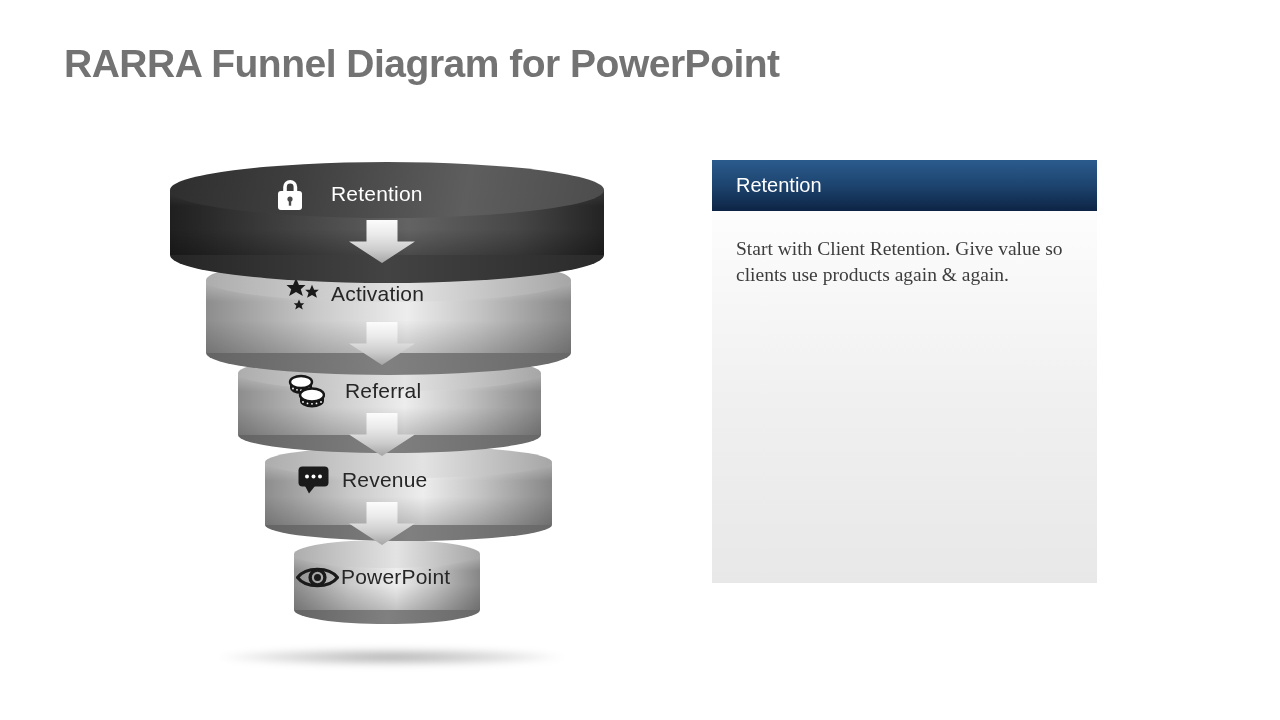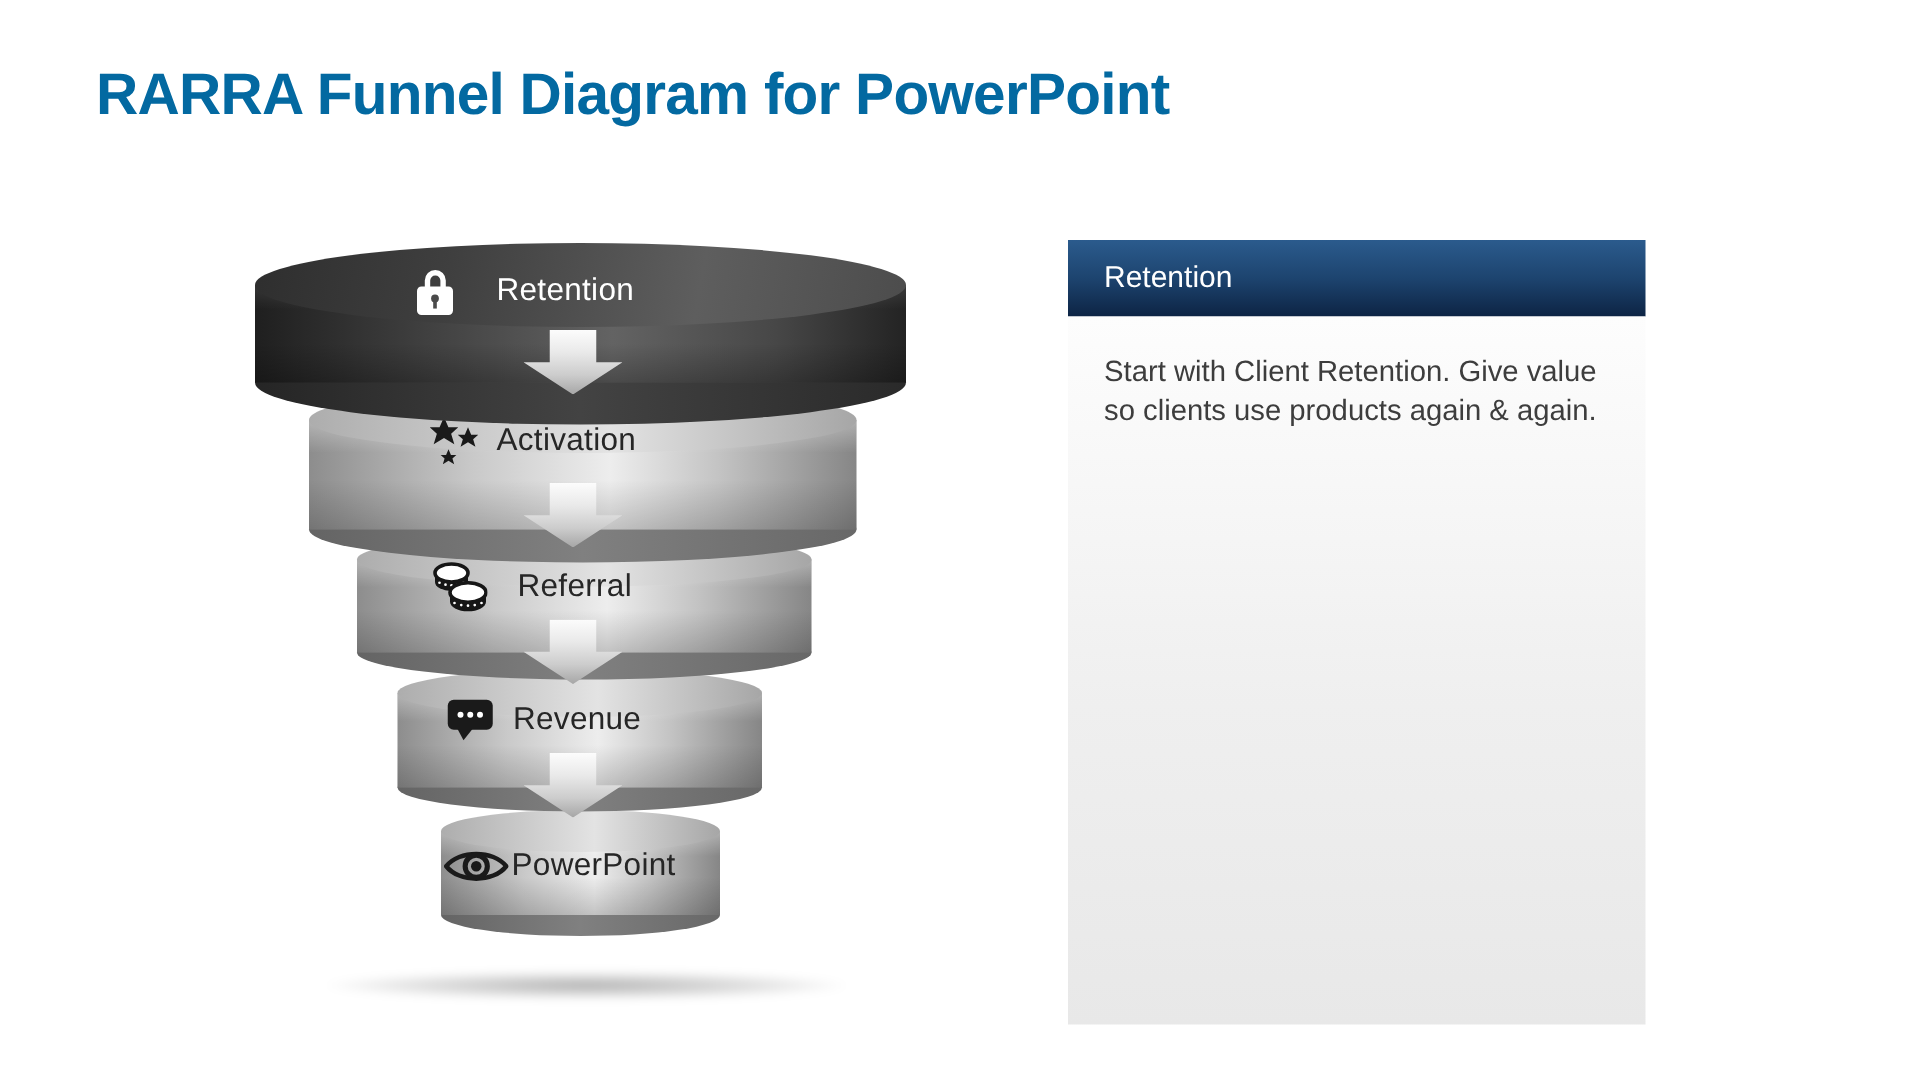--- a/index.html
+++ b/index.html
@@ -4,21 +4,21 @@
 <style>
   html,body{margin:0;padding:0;}
   body{
     width:1280px;height:720px;position:relative;overflow:hidden;
     background:#ffffff;
     font-family:"Liberation Sans", sans-serif;
   }
   
   .slide-title{
     position:absolute;left:64px;top:42px;margin:0;
-    font-size:39px;font-weight:600;letter-spacing:-0.5px;color:#0369a1;
+    font-size:39px;font-weight:600;letter-spacing:-0.5px;color:#737373;
   }
   
   .layer{position:absolute;}
   .cyl-top,.cyl-wall,.cyl-bottom{position:absolute;left:0;width:100%;}
   .cyl-bottom{bottom:0;height:calc(var(--ry)*2);border-radius:50%;z-index:1;}
   .cyl-wall{top:var(--ry);height:calc(100% - var(--ry)*2);z-index:2;}
   .cyl-top{top:0;height:calc(var(--ry)*2);border-radius:50%;z-index:3;}
 
   .l-dark .cyl-top{background:linear-gradient(100deg,#2e2e2e 0%,#3f3f3f 30%,#5e5e5e 68%,#4c4c4c 100%);}
   .l-dark .cyl-wall{background:
@@ -28,21 +28,21 @@
 
   .l-silver .cyl-top{background:linear-gradient(90deg,#adadad,#e3e3e3 55%,#a6a6a6);}
   .l-silver .cyl-wall{background:
       linear-gradient(180deg,rgba(255,255,255,0.35) 0%,rgba(255,255,255,0) 30%,rgba(0,0,0,0) 55%,rgba(0,0,0,0.18) 100%),
       linear-gradient(90deg,#8d8d8d 0%,#c9c9c9 30%,#ededed 55%,#c3c3c3 75%,#868686 100%);}
   .l-silver .cyl-bottom{background:linear-gradient(90deg,#646464,#808080 50%,#686868);}
 
   .l1{left:170px;top:162px;width:434px;height:121px;--ry:28px;z-index:50;}
   .l2{left:206px;top:258px;width:365px;height:117px;--ry:22px;z-index:40;}
   .l3{left:238px;top:355px;width:303px;height:98px;--ry:18px;z-index:30;}
-  .l4{left:265px;top:446px;width:243px;height:95px;--ry:16px;z-index:20;}
+  .l4{left:265px;top:446px;width:287px;height:95px;--ry:16px;z-index:20;}
   .l5{left:294px;top:540px;width:186px;height:84px;--ry:14px;z-index:10;}
 
   .stage-row{
     position:absolute;left:0;width:100%;height:36px;z-index:5;
     display:flex;align-items:center;box-sizing:border-box;
   }
   .stage-label{font-size:21px;letter-spacing:0.2px;color:#262626;white-space:nowrap;}
   .l-dark .stage-label{color:#ffffff;}
   .r1{top:14px;padding-left:107px;gap:28px;}
   .r2{top:18px;padding-left:80px;gap:9px;}
@@ -68,22 +68,23 @@
   }
 
   
   .panel{position:absolute;left:712px;top:160px;width:385px;}
   .panel-header{
     height:51px;display:flex;align-items:center;padding-left:24px;box-sizing:border-box;
     background:linear-gradient(180deg,#2b5b8d 0%,#1d446f 50%,#0d2444 100%);
   }
   .panel-title{color:#ffffff;font-size:20px;}
   .panel-body{
-    height:472px;box-sizing:border-box;padding:25px 28px 0 24px;
+    height:372px;box-sizing:border-box;padding:25px 28px 0 24px;
     background:linear-gradient(180deg,#fdfdfd 0%,#efefef 55%,#e8e8e8 100%);
+    font-family:Liberation Serif, serif;
   }
   .panel-text{margin:0;font-size:19.5px;line-height:25.5px;color:#3d3d3d;}
 </style>
 </head>
 <body>
 
 <h1 class="slide-title">RARRA Funnel Diagram for PowerPoint</h1>
 
 <div>
 

